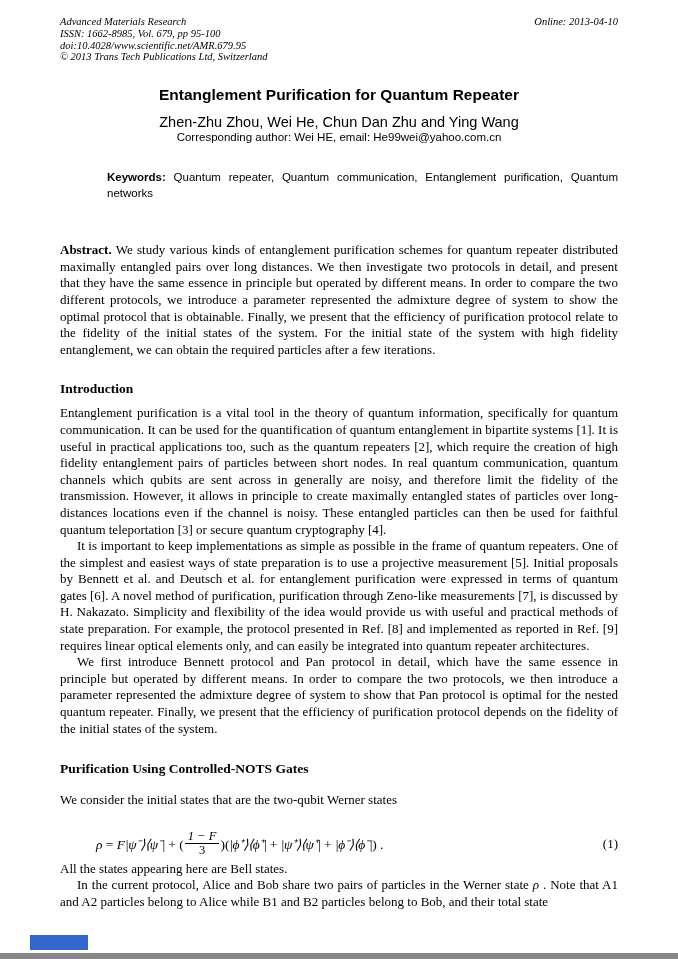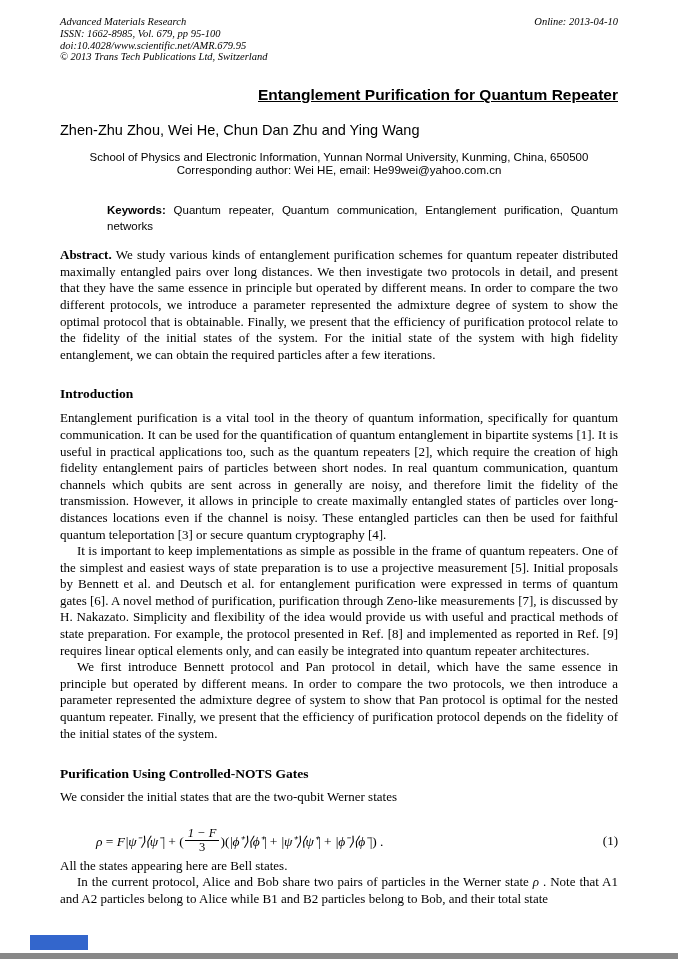--- a/index.html
+++ b/index.html
@@ -14,31 +14,31 @@
     font-family:"Liberation Serif", serif;
     overflow:hidden;
   }
   
   .hdr { display:flex; justify-content:space-between; align-items:flex-start;
          font-style:italic; font-size:10.5px; line-height:11.8px; }
   .hdr-left div { white-space:nowrap; }
   .hdr-right { white-space:nowrap; }
   
   .sans { font-family:"Liberation Sans", sans-serif; }
-  .title { font-size:15.5px; font-weight:bold; text-align:right; margin-top:23px;text-decoration:underline; }
-  .authors { font-size:14.5px; text-align:left; margin-top:18px; }
+  .title { font-size:15.5px; font-weight:bold; text-align:center; margin-top:23px; }
+  .authors { font-size:14.5px; text-align:center; margin-top:10px; }
   .affil { font-size:11.5px; text-align:center; margin-top:13px; }
   .corr  { font-size:11.5px; text-align:center; margin-top:1px; }
   .keywords { font-size:11.5px; line-height:15.5px; text-align:justify; margin-top:27px;padding-left:47px; }
   .keywords b { font-weight:bold; }
   
-  .abstract { font-size:13px; line-height:16.6px; text-align:justify; margin-top:13px; }
+  .abstract { font-size:13px; line-height:16.6px; text-align:justify; margin-top:41px; }
   .abstract b { font-weight:bold; }
   h2.shead { font-size:13.5px; font-weight:bold; margin:23px 0 8px 0; }
-  h2.shead2 { font-size:13.5px; font-weight:bold; margin:24px 0 7px 0; }
+  h2.shead2 { font-size:13.5px; font-weight:bold; margin:24px 0 15px 0; }
   .bp { font-size:13px; line-height:16.6px; text-align:justify; margin:0;font-family:Liberation Serif, serif; }
   .indent { text-indent:17px; }
   
   .eqrow { display:flex; align-items:center; justify-content:space-between;
            margin:21px 0 3px 0; font-size:13.5px; }
   .eqbody { margin-left:36px; white-space:nowrap; }
   .eqbody .v { font-style:italic; }
   .eqbody .k { letter-spacing:-0.5px; }
   .frac { display:inline-block; text-align:center; vertical-align:-38%;
           line-height:1.08; font-size:12.5px; margin:0 1px; }
@@ -58,21 +58,20 @@
       <div>Advanced Materials Research</div>
       <div>ISSN: 1662-8985, Vol. 679, pp 95-100</div>
       <div>doi:10.4028/www.scientific.net/AMR.679.95</div>
       <div>© 2013 Trans Tech Publications Ltd, Switzerland</div>
     </div>
     <div class="hdr-right">Online: 2013-04-10</div>
   </div>
 
   <div class="sans title">Entanglement Purification for Quantum Repeater</div>
   <div class="sans authors">Zhen-Zhu Zhou, Wei He, Chun Dan Zhu and Ying Wang</div>
-  <div class="sans affil">School of Physics and Electronic Information, Yunnan Normal University, Kunming, China, 650500</div>
   <div class="sans corr">Corresponding author: Wei HE, email: He99wei@yahoo.com.cn</div>
 
   <p class="sans keywords"><b>Keywords:</b> <span>Quantum repeater, Quantum communication, Entanglement purification, Quantum networks</span></p>
 
   <p class="abstract"><b>Abstract.</b> <span>We study various kinds of entanglement purification schemes for quantum repeater distributed maximally entangled pairs over long distances. We then investigate two protocols in detail, and present that they have the same essence in principle but operated by different means. In order to compare the two different protocols, we introduce a parameter represented the admixture degree of system to show the optimal protocol that is obtainable. Finally, we present that the efficiency of purification protocol relate to the fidelity of the initial states of the system. For the initial state of the system with high fidelity entanglement, we can obtain the required particles after a few iterations.</span></p>
 
   <h2 class="shead">Introduction</h2>
   <p class="bp">Entanglement purification is a vital tool in the theory of quantum information, specifically for quantum communication. It can be used for the quantification of quantum entanglement in bipartite systems [1]. It is useful in practical applications too, such as the quantum repeaters [2], which require the creation of high fidelity entanglement pairs of particles between short nodes. In real quantum communication, quantum channels which qubits are sent across in generally are noisy, and therefore limit the fidelity of the transmission. However, it allows in principle to create maximally entangled states of particles over long-distances locations even if the channel is noisy. These entangled particles can then be used for faithful quantum teleportation [3] or secure quantum cryptography [4].</p>
   <p class="bp indent">It is important to keep implementations as simple as possible in the frame of quantum repeaters. One of the simplest and easiest ways of state preparation is to use a projective measurement [5]. Initial proposals by Bennett et al. and Deutsch et al. for entanglement purification were expressed in terms of quantum gates [6]. A novel method of purification, purification through Zeno-like measurements [7], is discussed by H. Nakazato. Simplicity and flexibility of the idea would provide us with useful and practical methods of state preparation. For example, the protocol presented in Ref. [8] and implemented as reported in Ref. [9] requires linear optical elements only, and can easily be integrated into quantum repeater architectures.</p>
   <p class="bp indent">We first introduce Bennett protocol and Pan protocol in detail, which have the same essence in principle but operated by different means. In order to compare the two protocols, we then introduce a parameter represented the admixture degree of system to show that Pan protocol is optimal for the nested quantum repeater. Finally, we present that the efficiency of purification protocol depends on the fidelity of the initial states of the system.</p>

